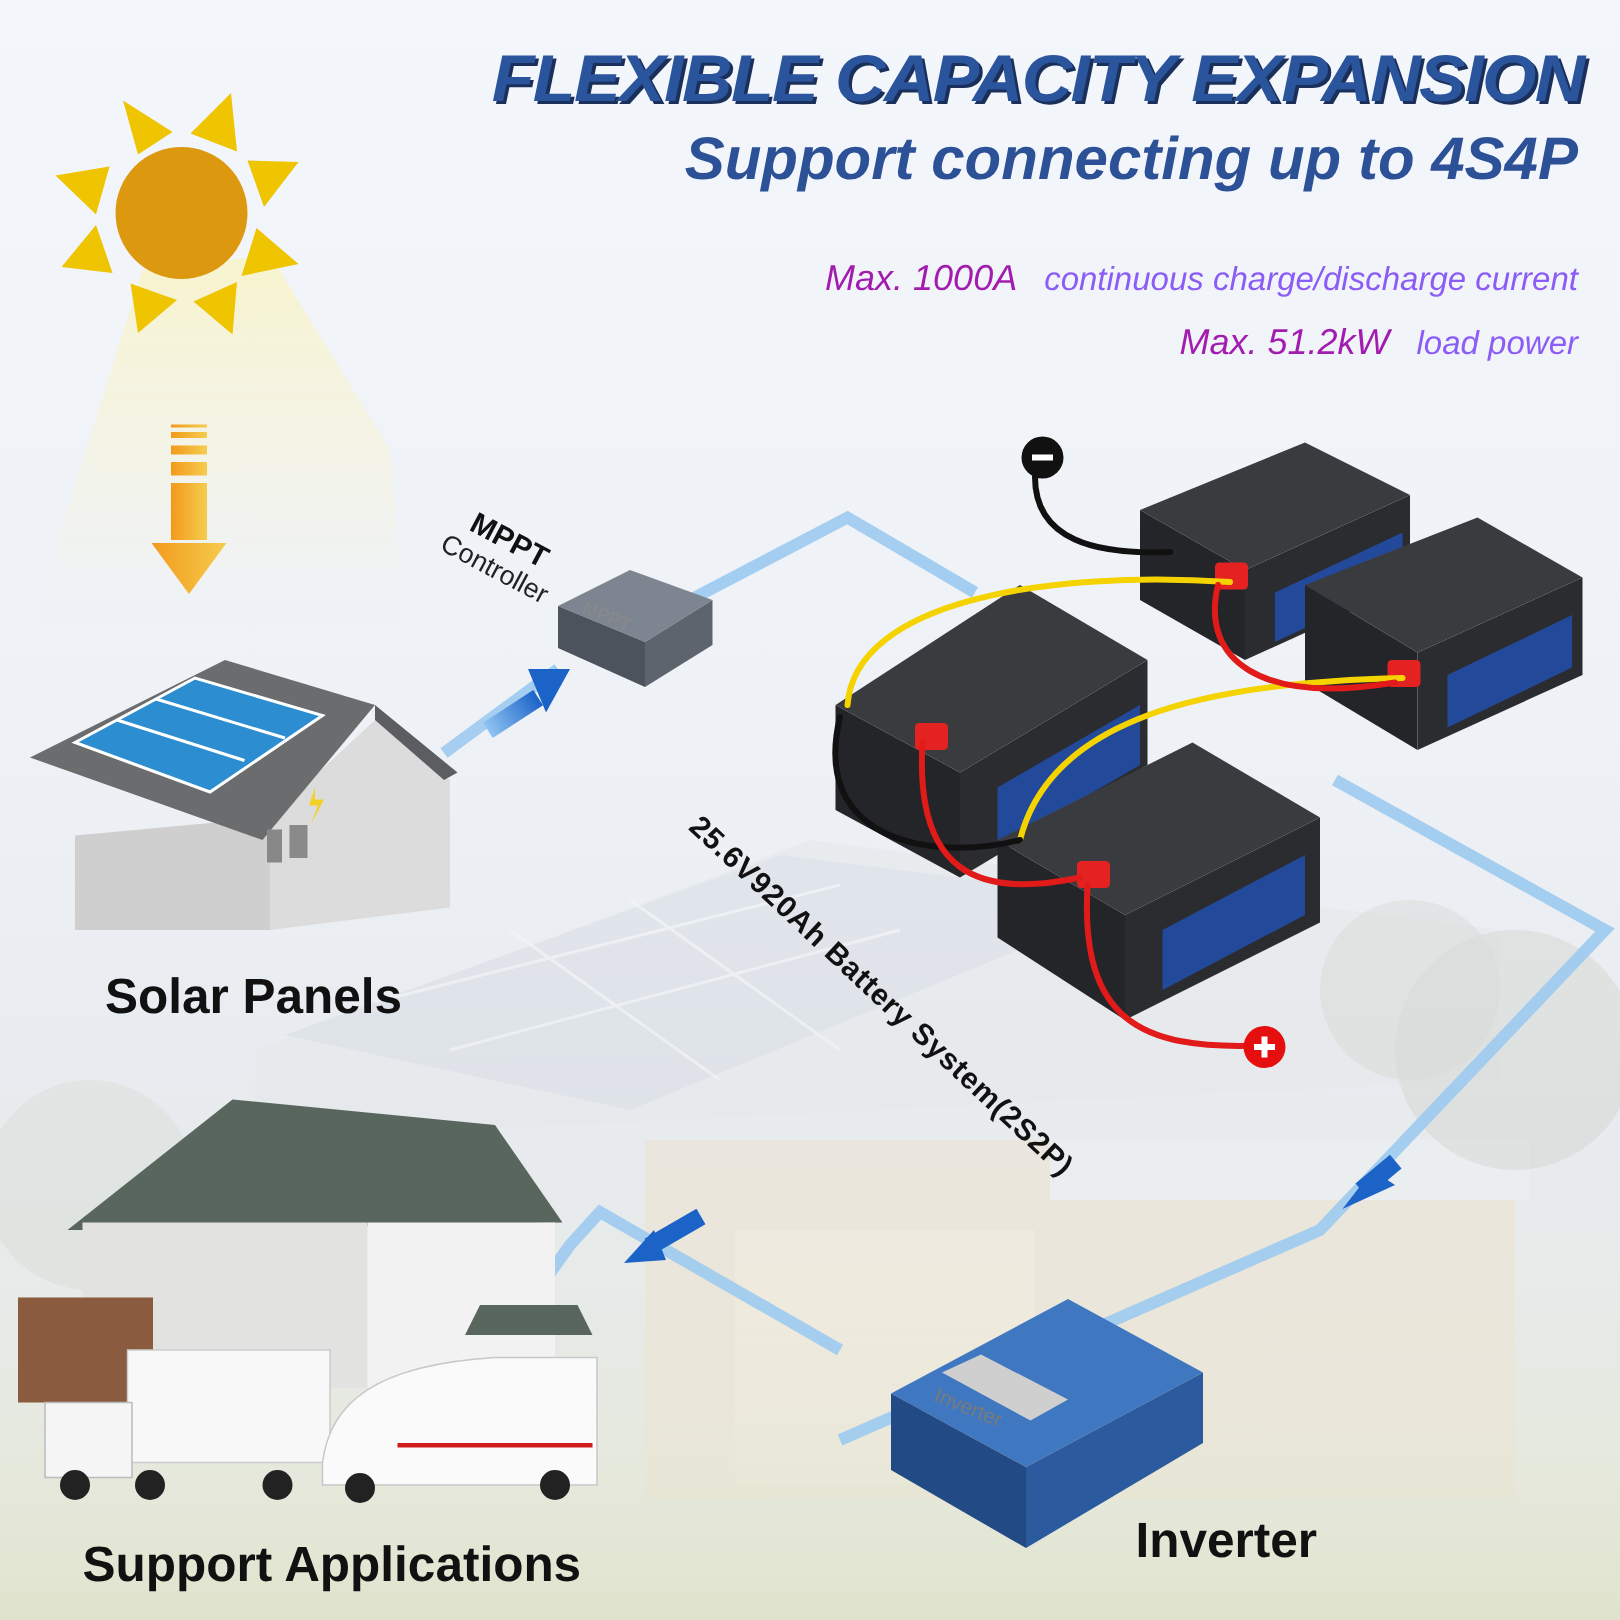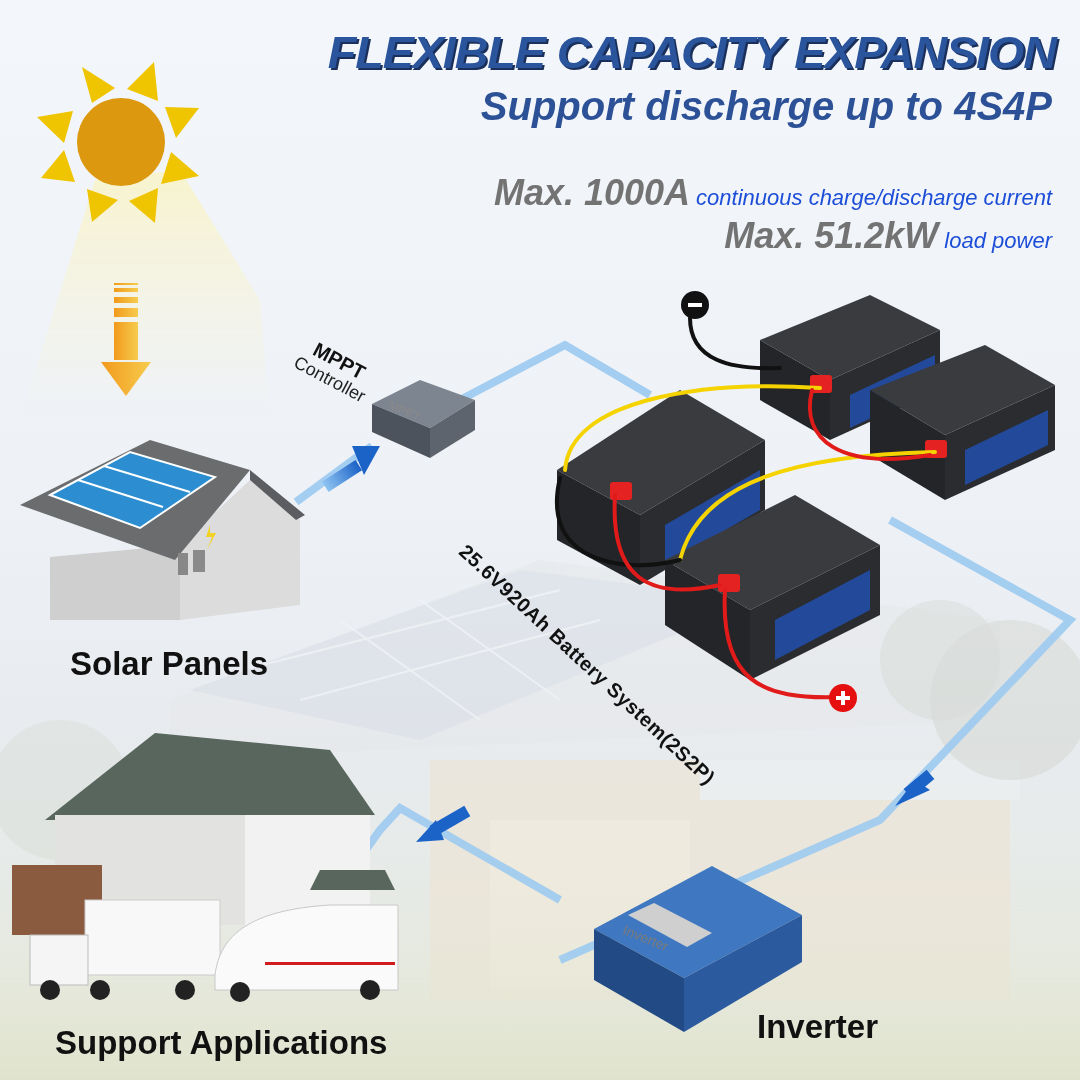--- a/index.html
+++ b/index.html
@@ -24,22 +24,22 @@
   }
   .subtitle {
     position: absolute; right: 28px; top: 84px;
     font-weight: 700; font-style: italic; font-size: 40px;
     color: #2c5196; white-space: nowrap;
   }
   .spec {
     position: absolute; right: 28px; white-space: nowrap;
     font-style: italic;
   }
-  .spec .big { font-weight: 700; font-size: 36px; color: #737373; }
-  .spec .small { font-size: 22px; color: #1d4ed8; margin-left: 6px; }
+  .spec .big { font-weight: 400; font-size: 24px; color: #a21caf; }
+  .spec .small { font-size: 22px; color: #8b5cf6; margin-left: 18px; }
   .spec1 { top: 172px; }
   .spec2 { top: 215px; }
 
   .label {
     position: absolute; font-weight: 700; color: #111; white-space: nowrap;
     font-size: 33px;
   }
   .lbl-solar { left: 70px; top: 645px; }
   .lbl-apps { left: 55px; top: 1024px; }
   .lbl-inverter { left: 757px; top: 1008px; }
@@ -247,21 +247,21 @@
 
   <g>
     <polygon points="594,929 712,866 802,915 684,978" fill="#3f78c0"></polygon>
     <polygon points="594,929 684,978 684,1032 594,980" fill="#224a85"></polygon>
     <polygon points="684,978 802,915 802,962 684,1032" fill="#2b5a9e"></polygon>
     <polygon points="628,915 654,903 712,933 687,947" fill="#cfcfcf"></polygon>
   </g>
 </svg>
 
 <div class="title">FLEXIBLE CAPACITY EXPANSION</div>
-<div class="subtitle">Support discharge up to 4S4P</div>
+<div class="subtitle">Support connecting up to 4S4P</div>
 
 <div class="spec spec1">
   <span class="big">Max. 1000A</span><span class="small">continuous charge/discharge current</span>
 </div>
 <div class="spec spec2">
   <span class="big">Max. 51.2kW</span><span class="small">load power</span>
 </div>
 
 <div class="mppt-title">MPPT</div>
 <div class="mppt-sub">Controller</div>

